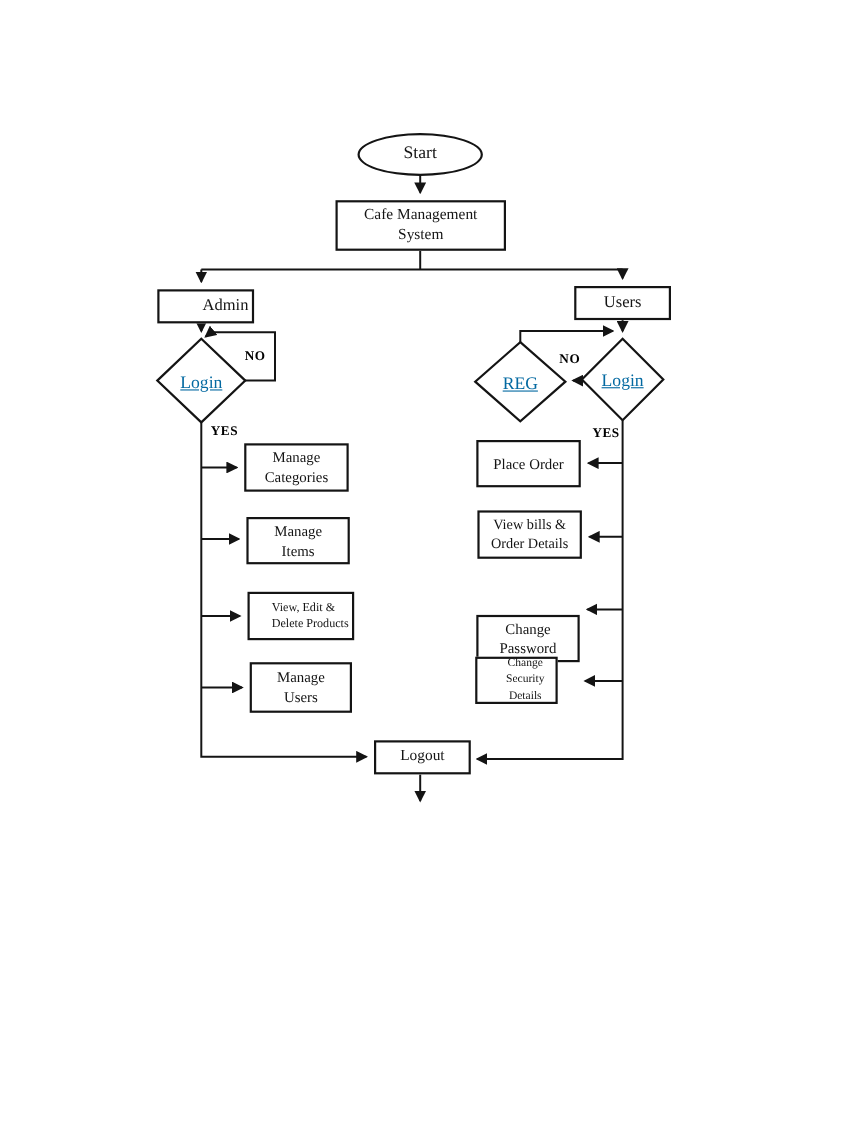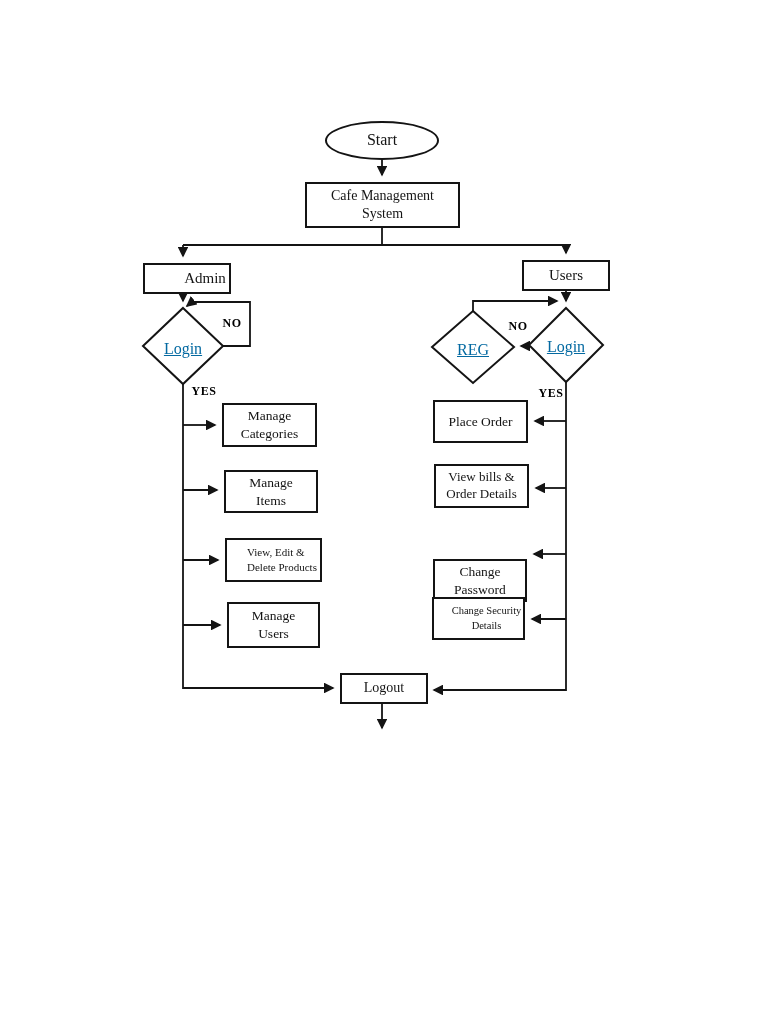--- a/index.html
+++ b/index.html
@@ -160,21 +160,21 @@
   <div class="node" style="left:434px; top:464px; width:95px; height:44px; font-size:13px;">
     <span>View bills &amp;</span>
     <span>Order Details</span>
   </div>
 
   <div class="node" style="left:433px; top:533px; width:94px; height:43px;margin-top:26px;">
     <span>Change</span>
     <span>Password</span>
   </div>
 
-  <div class="node xsmall-text" style="left:432px; top:597px; width:93px; height:43px;padding-left:16px;">
+  <div class="node xsmall-text" style="left:432px; top:597px; width:75px; height:43px;padding-left:16px;">
     <span>Change Security</span>
     <span>Details</span>
   </div>
 
   <div class="node" style="left:340px; top:673px; width:88px; height:31px; font-size:14px;">Logout</div>
 
   <div class="diamond-label" style="left:148px; top:340px; width:70px;">Login</div>
 
   <div class="diamond-label" style="left:433px; top:341px; width:80px;">REG</div>
 

